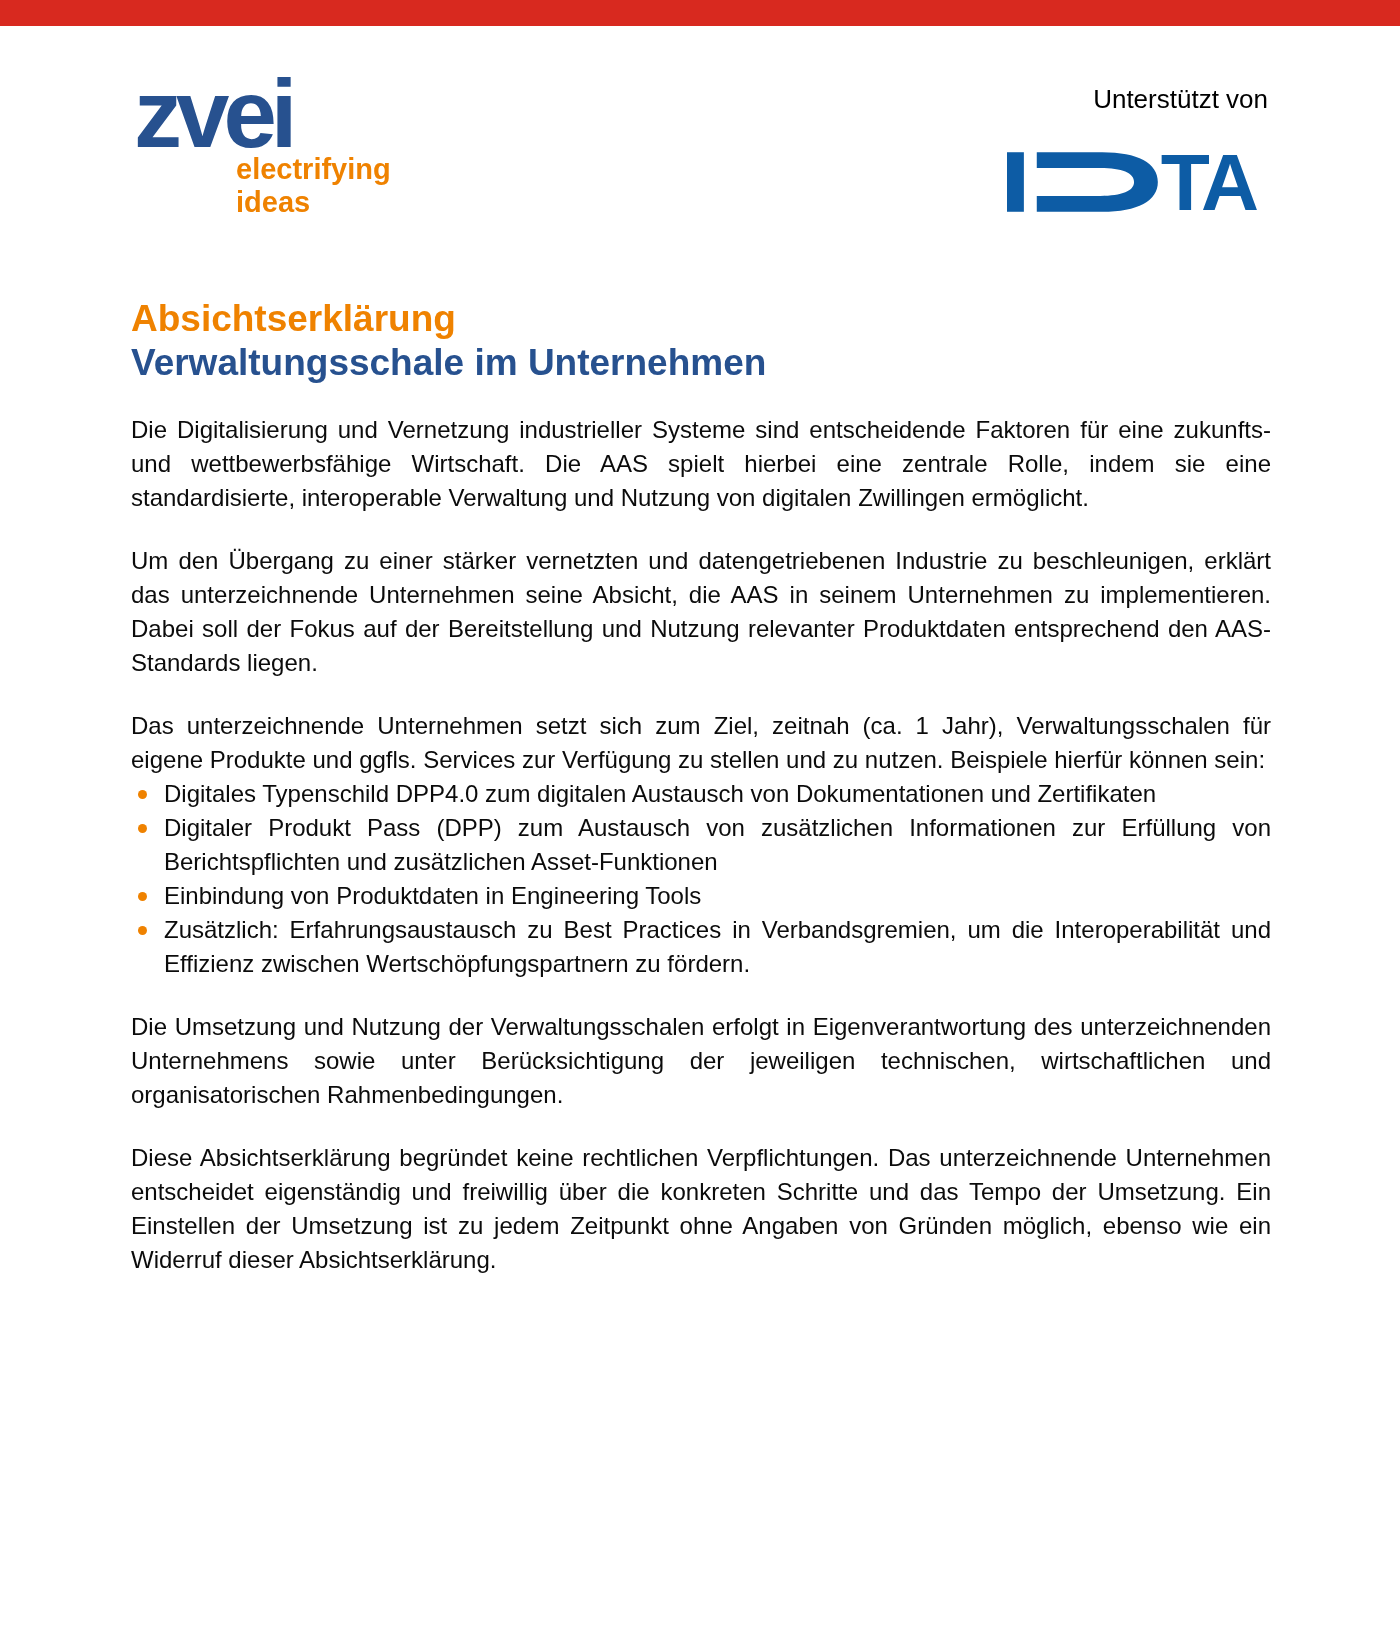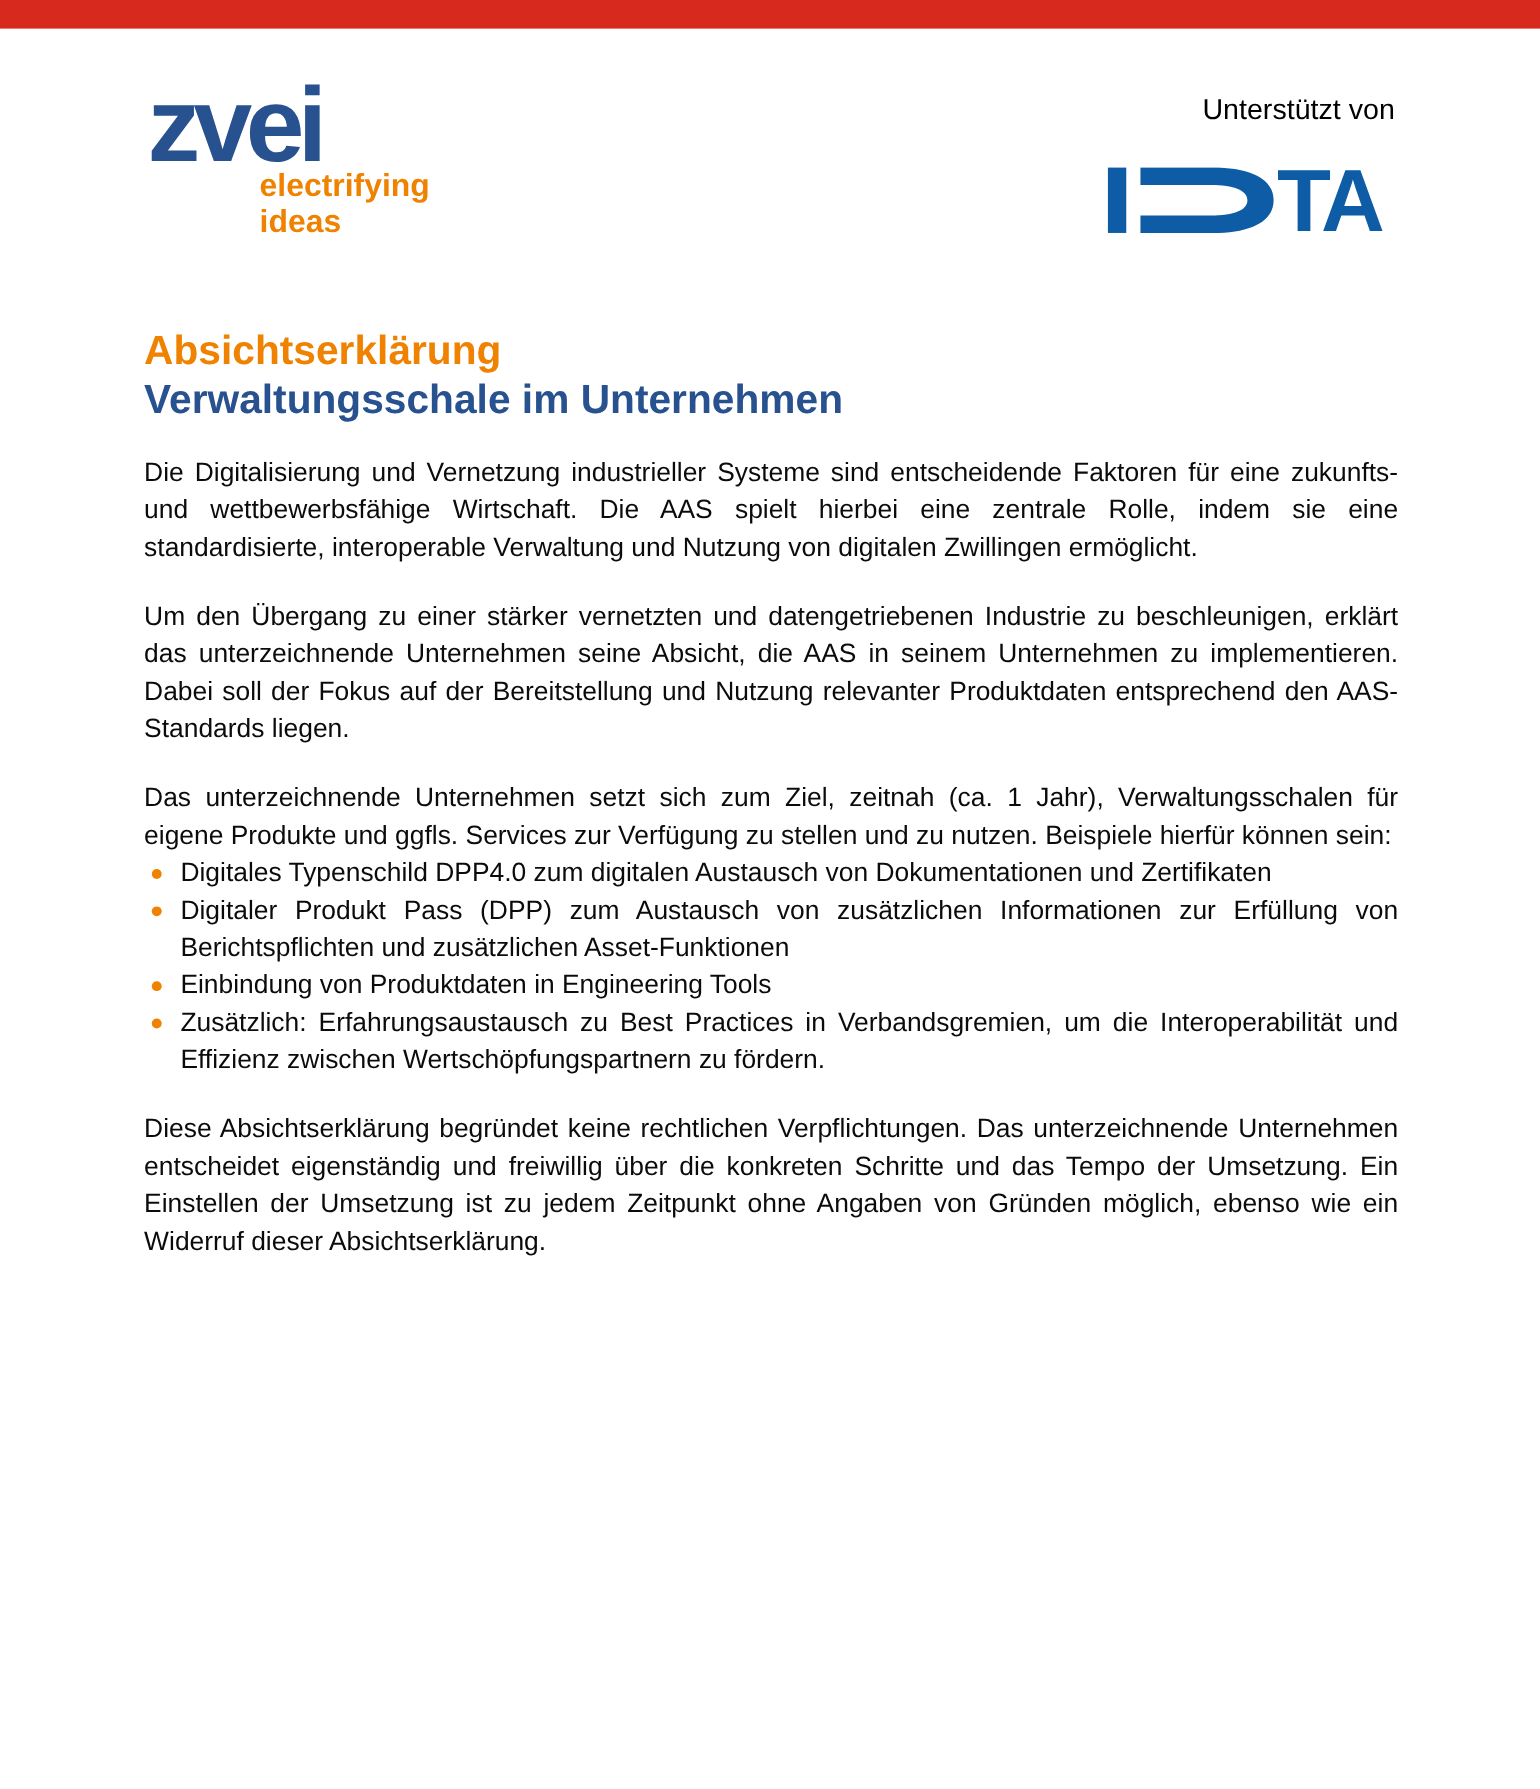--- a/index.html
+++ b/index.html
@@ -155,17 +155,18 @@
         <li>
           <span class="bullet-dot"></span>
           <span>Einbindung von Produktdaten in Engineering Tools</span>
         </li>
         <li>
           <span class="bullet-dot"></span>
           <span>Zusätzlich: Erfahrungsaustausch zu Best Practices in Verbandsgremien, um die In­teroperabilität und Effizienz zwischen Wertschöpfungspartnern zu fördern.</span>
         </li>
       </ul>
 
+      <p>Die Umsetzung und Nutzung der Verwaltungsschalen erfolgt in Eigenverantwortung des un­terzeichnenden Unternehmens sowie unter Berücksichtigung der jeweiligen technischen, wirtschaftlichen und organisatorischen Rahmenbedingungen.</p>
       <p>Diese Absichtserklärung begründet keine rechtlichen Verpflichtungen. Das unterzeichnende Unternehmen entscheidet eigenständig und freiwillig über die konkreten Schritte und das Tempo der Umsetzung. Ein Einstellen der Umsetzung ist zu jedem Zeitpunkt ohne Angaben von Gründen möglich, ebenso wie ein Widerruf dieser Absichtserklärung.</p>
     </div>
   </div>
 
 </div>
 
 </body></html>

